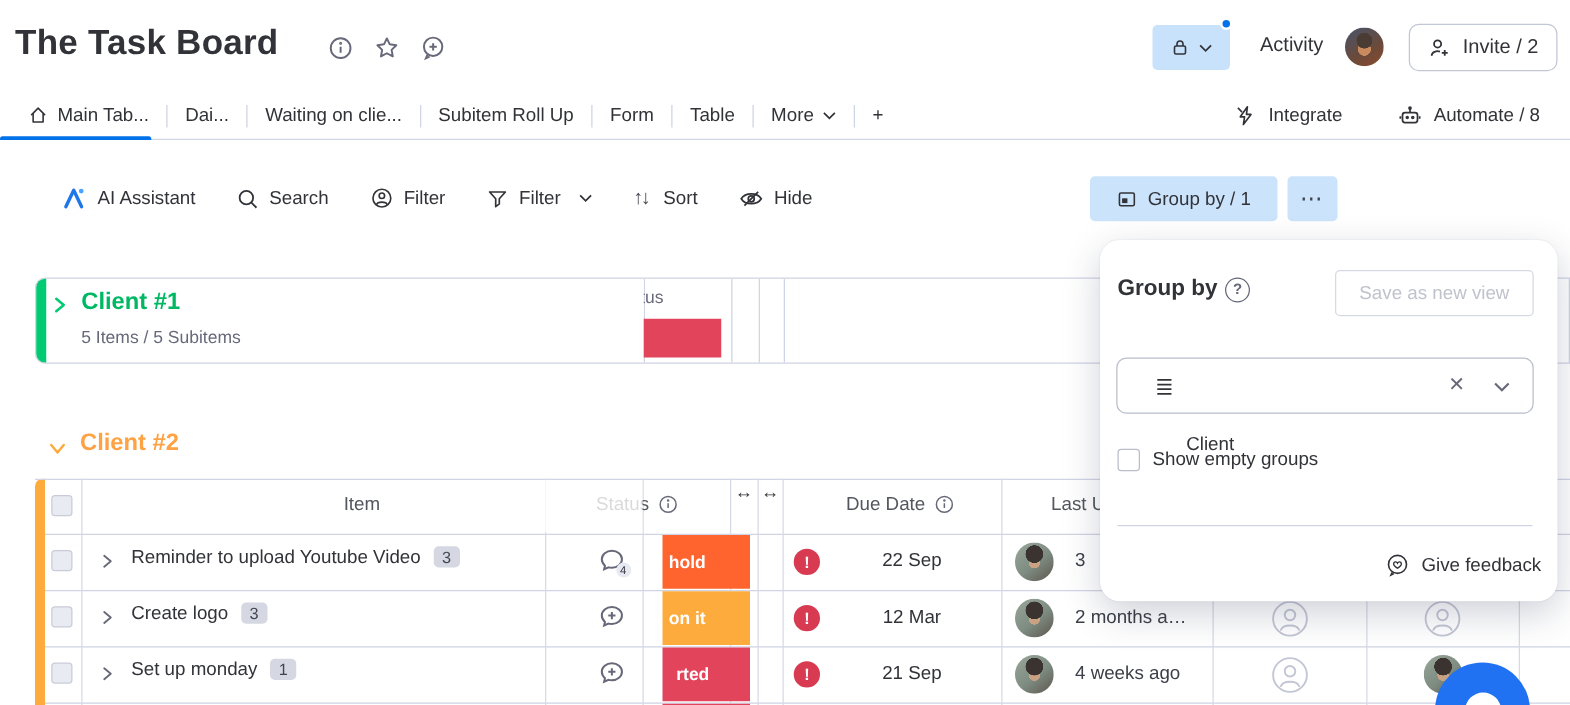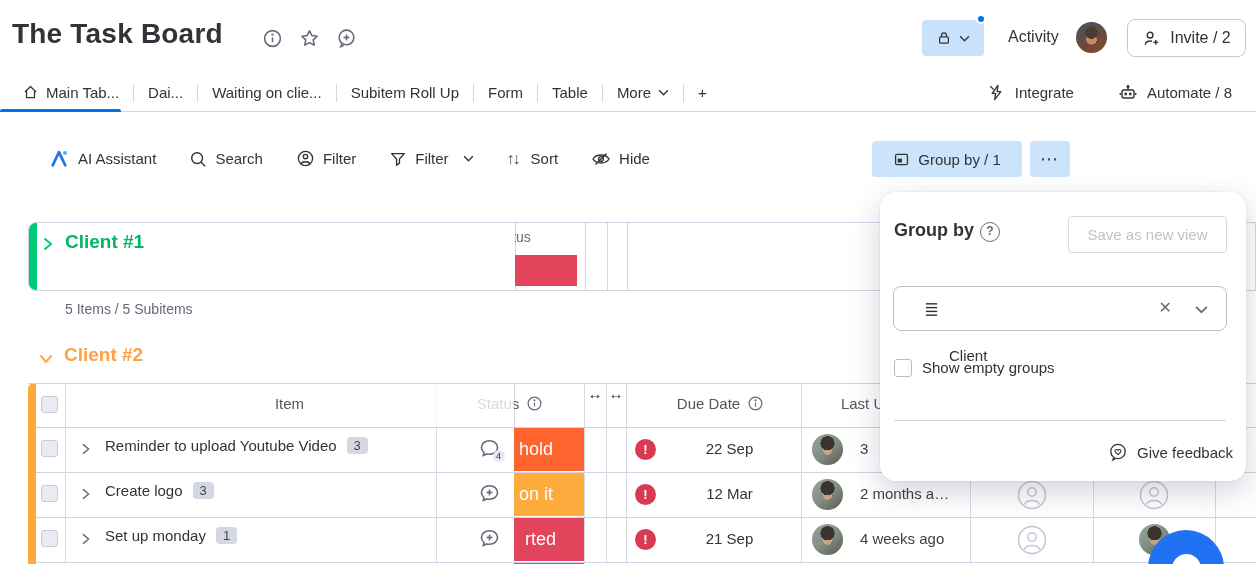--- a/index.html
+++ b/index.html
@@ -47,21 +47,21 @@
   .groupby-btn { left:872px; top:141px; width:150px; height:36px; background:#cbe3fb; border-radius:4px;
                  display:flex; align-items:center; justify-content:center; gap:8px; font-size:15px; cursor:pointer; }
   .dots-btn { left:1030px; top:141px; width:40px; height:36px; background:#cbe3fb; border-radius:4px;
               display:flex; align-items:center; justify-content:center; font-size:18px; letter-spacing:2px; color:#3f434c; cursor:pointer; }
 
   
   .group1 { left:28px; top:222px; width:1228px; height:69px; background:#fff; border:1px solid #d0d4e4; border-radius:8px 0 0 8px; }
   .group1-bar { position:absolute; left:0; top:0; width:8px; height:67px; background:#00ca72; border-radius:7px 0 0 7px; }
   .g1-chev { position:absolute; left:11px; top:13px; cursor:pointer; }
   .g1-name { position:absolute; left:36px; top:8px; font-size:19px; font-weight:700; color:#00b864; cursor:pointer; }
-  .g1-summary { position:absolute; left:36px; top:38px; font-size:14px; color:#676879;margin-top:40px; }
+  .g1-summary { position:absolute; left:36px; top:38px; font-size:14px; color:#676879; }
   .g1-status { position:absolute; left:408px; top:6px; width:148px; text-align:center; font-size:14px; color:#676879; }
   .g1-overlay { position:absolute; left:300px; top:1px; width:186px; height:29px; background:#fff; }
   .g1-redbar { position:absolute; left:486px; top:32px; width:62px; height:31px; background:#e2445c; cursor:pointer; }
   .g1-vline { position:absolute; top:0; width:1px; height:67px; background:#d0d4e4; }
 
   
   .g2-chev { left:38px; top:351px; cursor:pointer; }
   .g2-name { left:64px; top:344px; font-size:19px; font-weight:700; color:#ffa243; cursor:pointer; }
 
   
@@ -69,22 +69,22 @@
   .t-orangebar { position:absolute; left:0; top:0; width:8px; height:200px; background:#fdab3d; border-radius:6px 0 0 0; }
   .hline { position:absolute; left:8px; width:1220px; height:1px; background:#d0d4e4; }
   .vline { position:absolute; width:1px; height:181px; background:#d6d9e6; top:0; }
   .cbx { position:absolute; width:17px; height:17px; border:1px solid #c9ccd8; border-radius:3px; background:#e9ebf3; cursor:pointer; }
   .col-label { position:absolute; font-size:15px; color:#53565e; text-align:center;
                display:flex; align-items:center; justify-content:center; gap:7px; }
   .hdr-overlay { position:absolute; left:380px; top:1px; width:106px; height:42px; background:rgba(255,255,255,.78); }
   .resize-ic { position:absolute; top:2px; text-align:center; font-size:15px; font-weight:700; color:#323338; }
   .row-name { position:absolute; display:flex; align-items:center; gap:10px; font-size:15px; color:#323338; cursor:pointer; }
   .badge { background:#d5d8e2; color:#42454e; border-radius:4px; font-size:13px; padding:1px 7px; }
-  .status-cell { position:absolute; left:486px; width:70px; height:43px; color:#fff; font-size:18px;
-                 line-height:43px; padding-left:5px; overflow:hidden; cursor:pointer; }
+  .status-cell { position:absolute; left:502px; width:70px; height:43px; color:#fff; font-size:14px;
+                 line-height:43px; padding-left:5px; overflow:hidden; cursor:pointer;font-weight:bold; }
   .warn { position:absolute; width:21px; height:21px; border-radius:50%; background:#d83a52; color:#fff;
           font-size:13px; font-weight:700; text-align:center; line-height:21px; }
   .due-text { position:absolute; left:630px; width:143px; text-align:center; font-size:15px; cursor:pointer; }
   .row-avatar { position:absolute; left:784px; width:31px; height:31px; cursor:pointer; }
   .last-text { position:absolute; left:832px; font-size:15px; color:#3c3f47; white-space:nowrap; max-width:108px;
                overflow:hidden; }
   .ghost { position:absolute; width:30px; height:30px; cursor:pointer; }
   .chat-wrap { position:absolute; left:436px; width:50px; display:flex; justify-content:center; cursor:pointer; }
 
   

